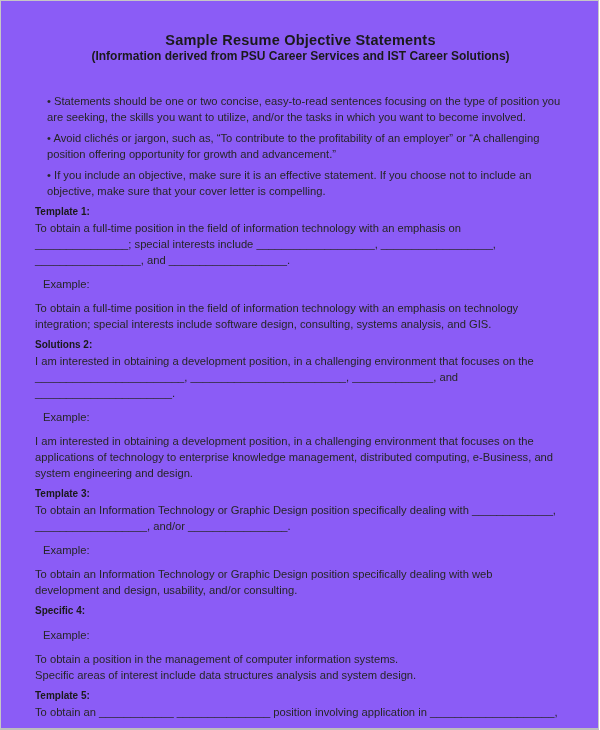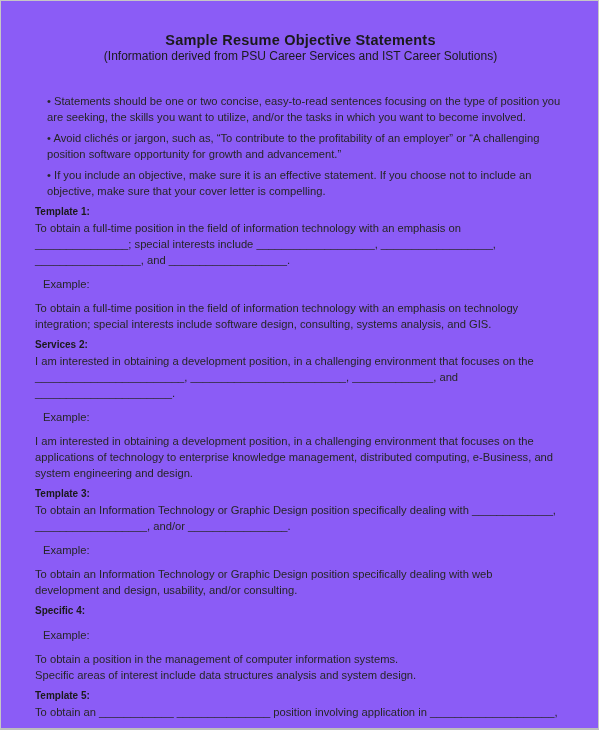--- a/index.html
+++ b/index.html
@@ -20,21 +20,21 @@
   .title {
     text-align: center;
     font-weight: bold;
     font-size: 14.5px;
     line-height: 18px;
     color: #1a1a1a;
     letter-spacing: 0.2px;
   }
   .subtitle {
     text-align: center;
-    font-weight: normal;
+    font-weight: bold;
     font-size: 12px;
     line-height: 15px;
     color: #1a1a1a;
     margin-bottom: 29px;
   }
   .para {
     font-size: 11.2px;
     line-height: 16px;
     margin: 0 0 5px 12px;
     white-space: pre-line;
@@ -73,36 +73,36 @@
 
 <div class="page">
   <div class="doc">
 
     <div class="title">Sample Resume Objective Statements</div>
     <div class="subtitle">(Information derived from PSU Career Services and IST Career Solutions)</div>
 
     <p class="para">• Statements should be one or two concise, easy-to-read sentences focusing on the type of position you
 are seeking, the skills you want to utilize, and/or the tasks in which you want to become involved.</p>
     <p class="para">• Avoid clichés or jargon, such as, “To contribute to the profitability of an employer” or “A challenging
-position software opportunity for growth and advancement.”</p>
+position offering opportunity for growth and advancement.”</p>
     <p class="para">• If you include an objective, make sure it is an effective statement. If you choose not to include an
 objective, make sure that your cover letter is compelling.</p>
 
     <div>
       <div class="heading">Template 1:</div>
       <div class="tpl-text">To obtain a full-time position in the field of information technology with an emphasis on
 _______________; special interests include ___________________, __________________,
 _________________, and ___________________.</div>
       <div class="example-label">Example:</div>
       <div class="example-text">To obtain a full-time position in the field of information technology with an emphasis on technology
 integration; special interests include software design, consulting, systems analysis, and GIS.</div>
     </div>
 
     <div>
-      <div class="heading">Services 2:</div>
+      <div class="heading">Solutions 2:</div>
       <div class="tpl-text">I am interested in obtaining a development position, in a challenging environment that focuses on the
 ________________________, _________________________, _____________, and ______________________.</div>
       <div class="example-label">Example:</div>
       <div class="example-text">I am interested in obtaining a development position, in a challenging environment that focuses on the
 applications of technology to enterprise knowledge management, distributed computing, e-Business, and
 system engineering and design.</div>
     </div>
 
     <div>
       <div class="heading">Template 3:</div>

